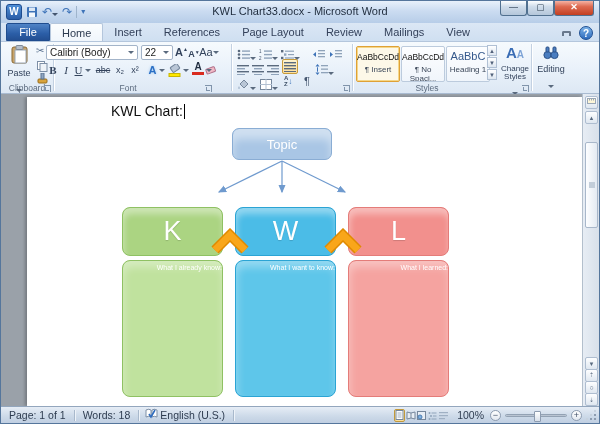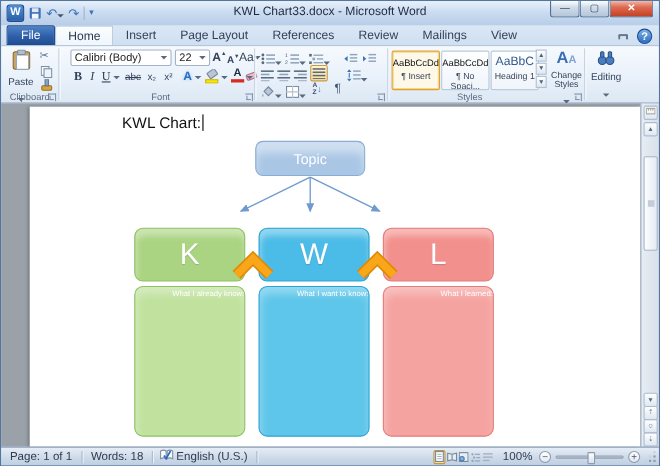--- a/index.html
+++ b/index.html
@@ -147,22 +147,22 @@
       <div class="winbtn">—</div>
       <div class="winbtn">▢</div>
       <div class="winbtn close">✕</div>
     </div>
   </div>
 
   <div class="tabrow">
     <div class="filetab">File</div>
     <div class="tab active">Home</div>
     <div class="tab">Insert</div>
+    <div class="tab">References</div>
     <div class="tab">Page Layout</div>
-    <div class="tab">References</div>
     <div class="tab">Review</div>
     <div class="tab">Mailings</div>
     <div class="tab">View</div>
   </div>
   <div class="tab-extras">
     <div class="minrib"></div>
     <div class="helpbtn">?</div>
   </div>
 
   <div class="ribbon">
@@ -188,21 +188,21 @@
         <svg width="11" height="11" viewBox="0 0 11 11">
           <rect x="1" y="6" width="9" height="4" rx="1" fill="#d9a43c" stroke="#9a6f1d"></rect>
           <rect x="4" y="0" width="3" height="6" fill="#8fa6c2" stroke="#5d7591"></rect>
         </svg>
       </div>
       <div class="glabel">Clipboard</div>
       <div class="launch"></div>
     </div>
     <div class="gsep" style="left:52px"></div>
 
-    <div class="group" style="left:59px;width:172px">
+    <div class="group" style="left:41px;width:172px">
       <div class="combo" style="left:4px;top:3px;width:92px">
         <span>Calibri (Body)</span>
           <span class="car"></span>
       </div>
       <div class="combo" style="left:99px;top:3px;width:32px">
         <span>22</span>
           <span class="car"></span>
       </div>
       <div class="fbtn" style="left:133px;top:3px;width:13px;font-weight:bold">A<span style="font-size:5px;margin-top:-7px">▲</span></div>
       <div class="fbtn" style="left:146px;top:5px;width:12px;font-size:9px;font-weight:bold">A<span style="font-size:5px;margin-top:-5px">▼</span></div>

